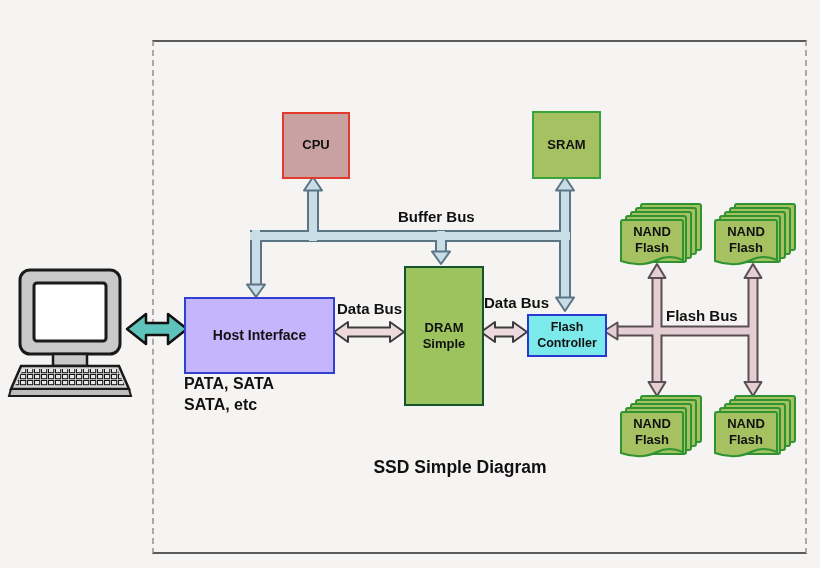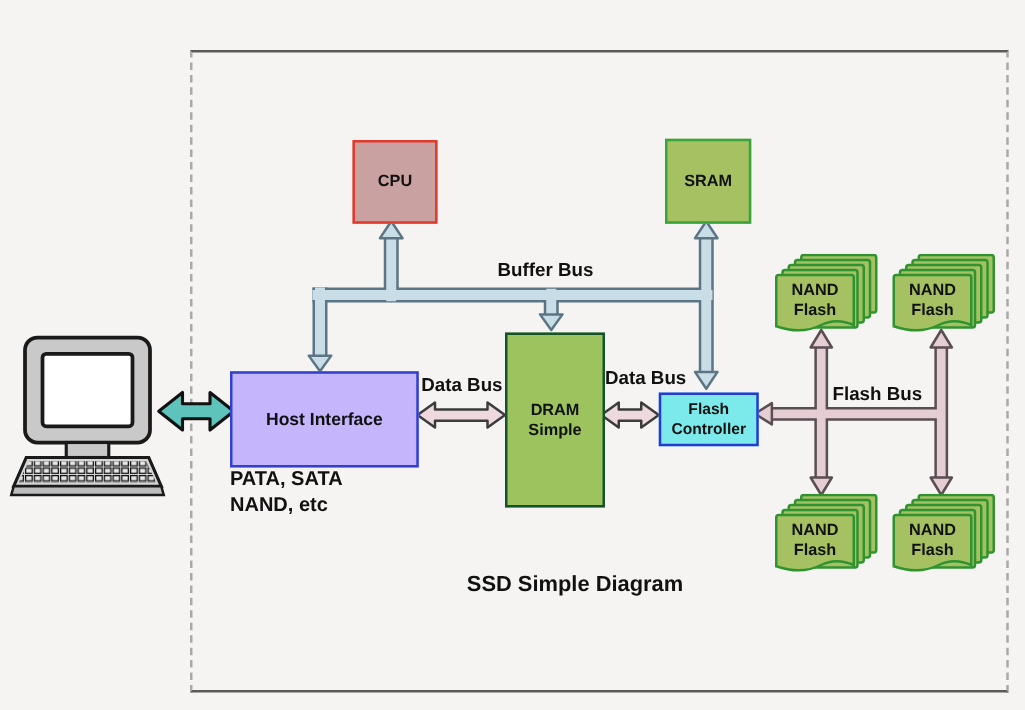--- a/index.html
+++ b/index.html
@@ -216,18 +216,18 @@
     </div>
   </div>
 
   <div class="bus-label lbl-control">Buffer Bus</div>
   <div class="bus-label lbl-data-left">Data Bus</div>
   <div class="bus-label lbl-data-right">Data Bus</div>
   <div class="bus-label lbl-flash">Flash Bus</div>
 
   <div class="lbl-pata">
     <div>PATA, SATA</div>
-    <div>NAND, etc</div>
+    <div>SATA, etc</div>
   </div>
 
   <div class="lbl-title">SSD Simple Diagram</div>
 
 </div>
 
 </body></html>

